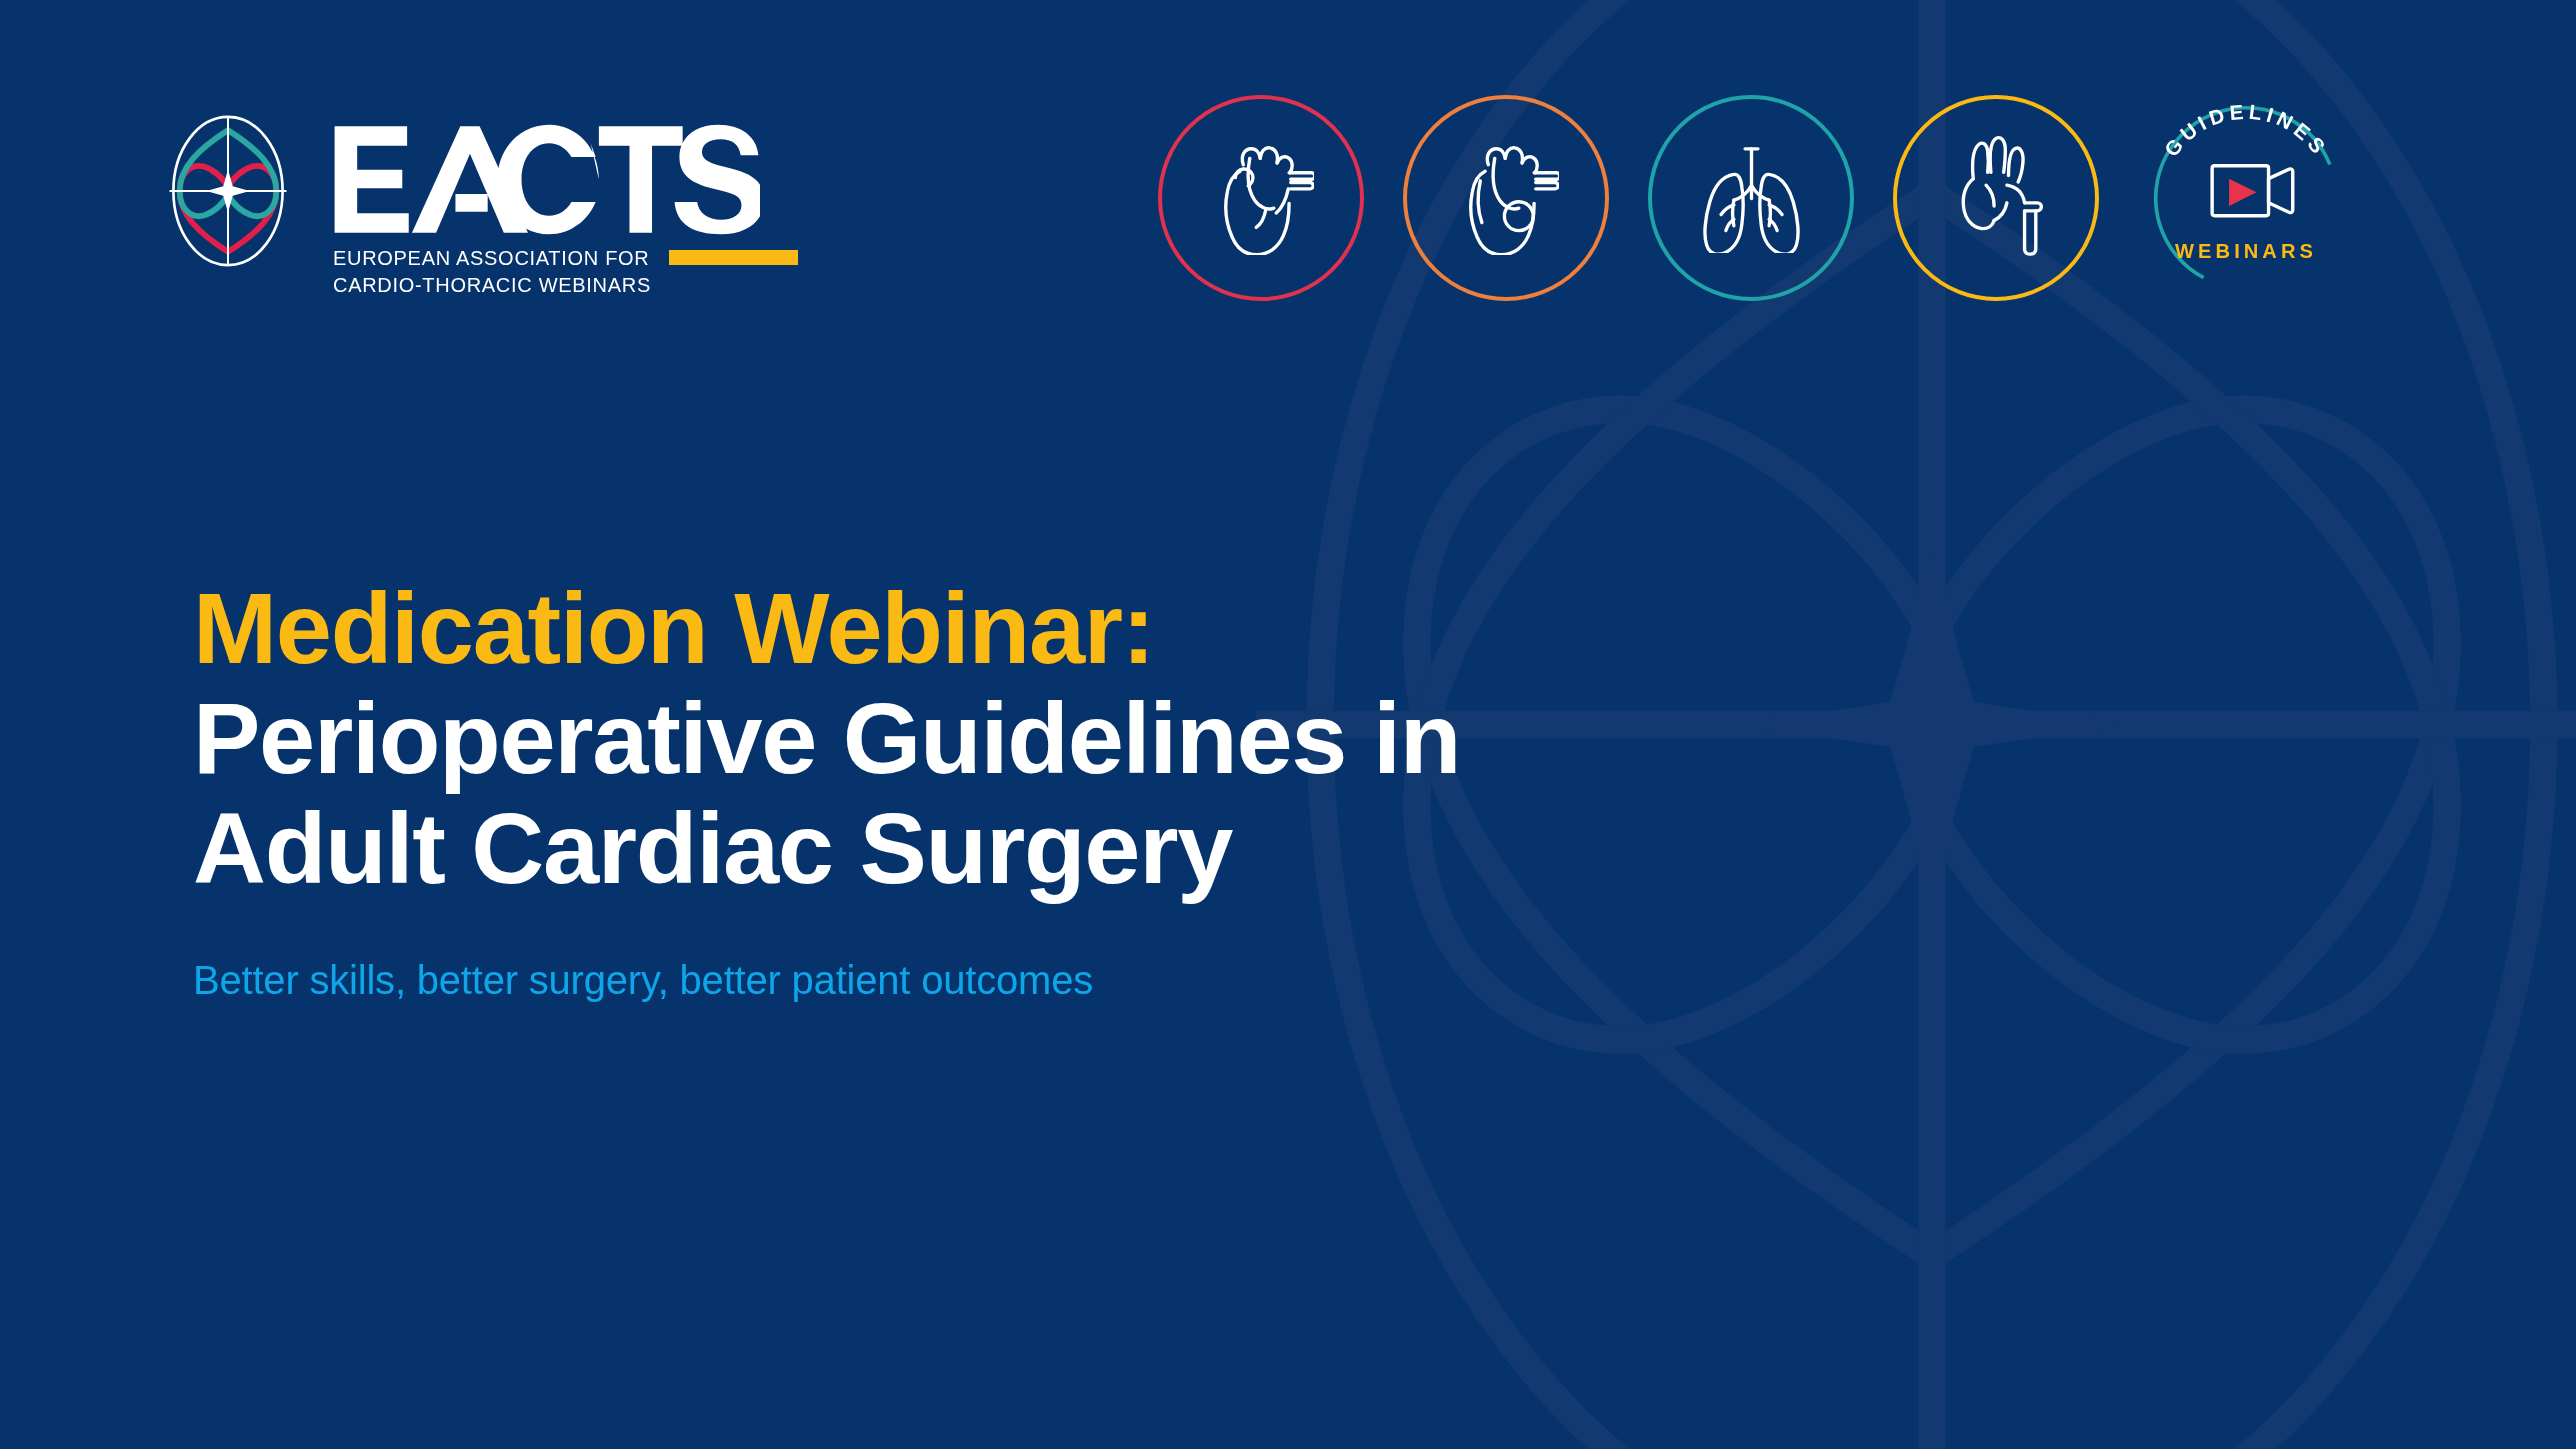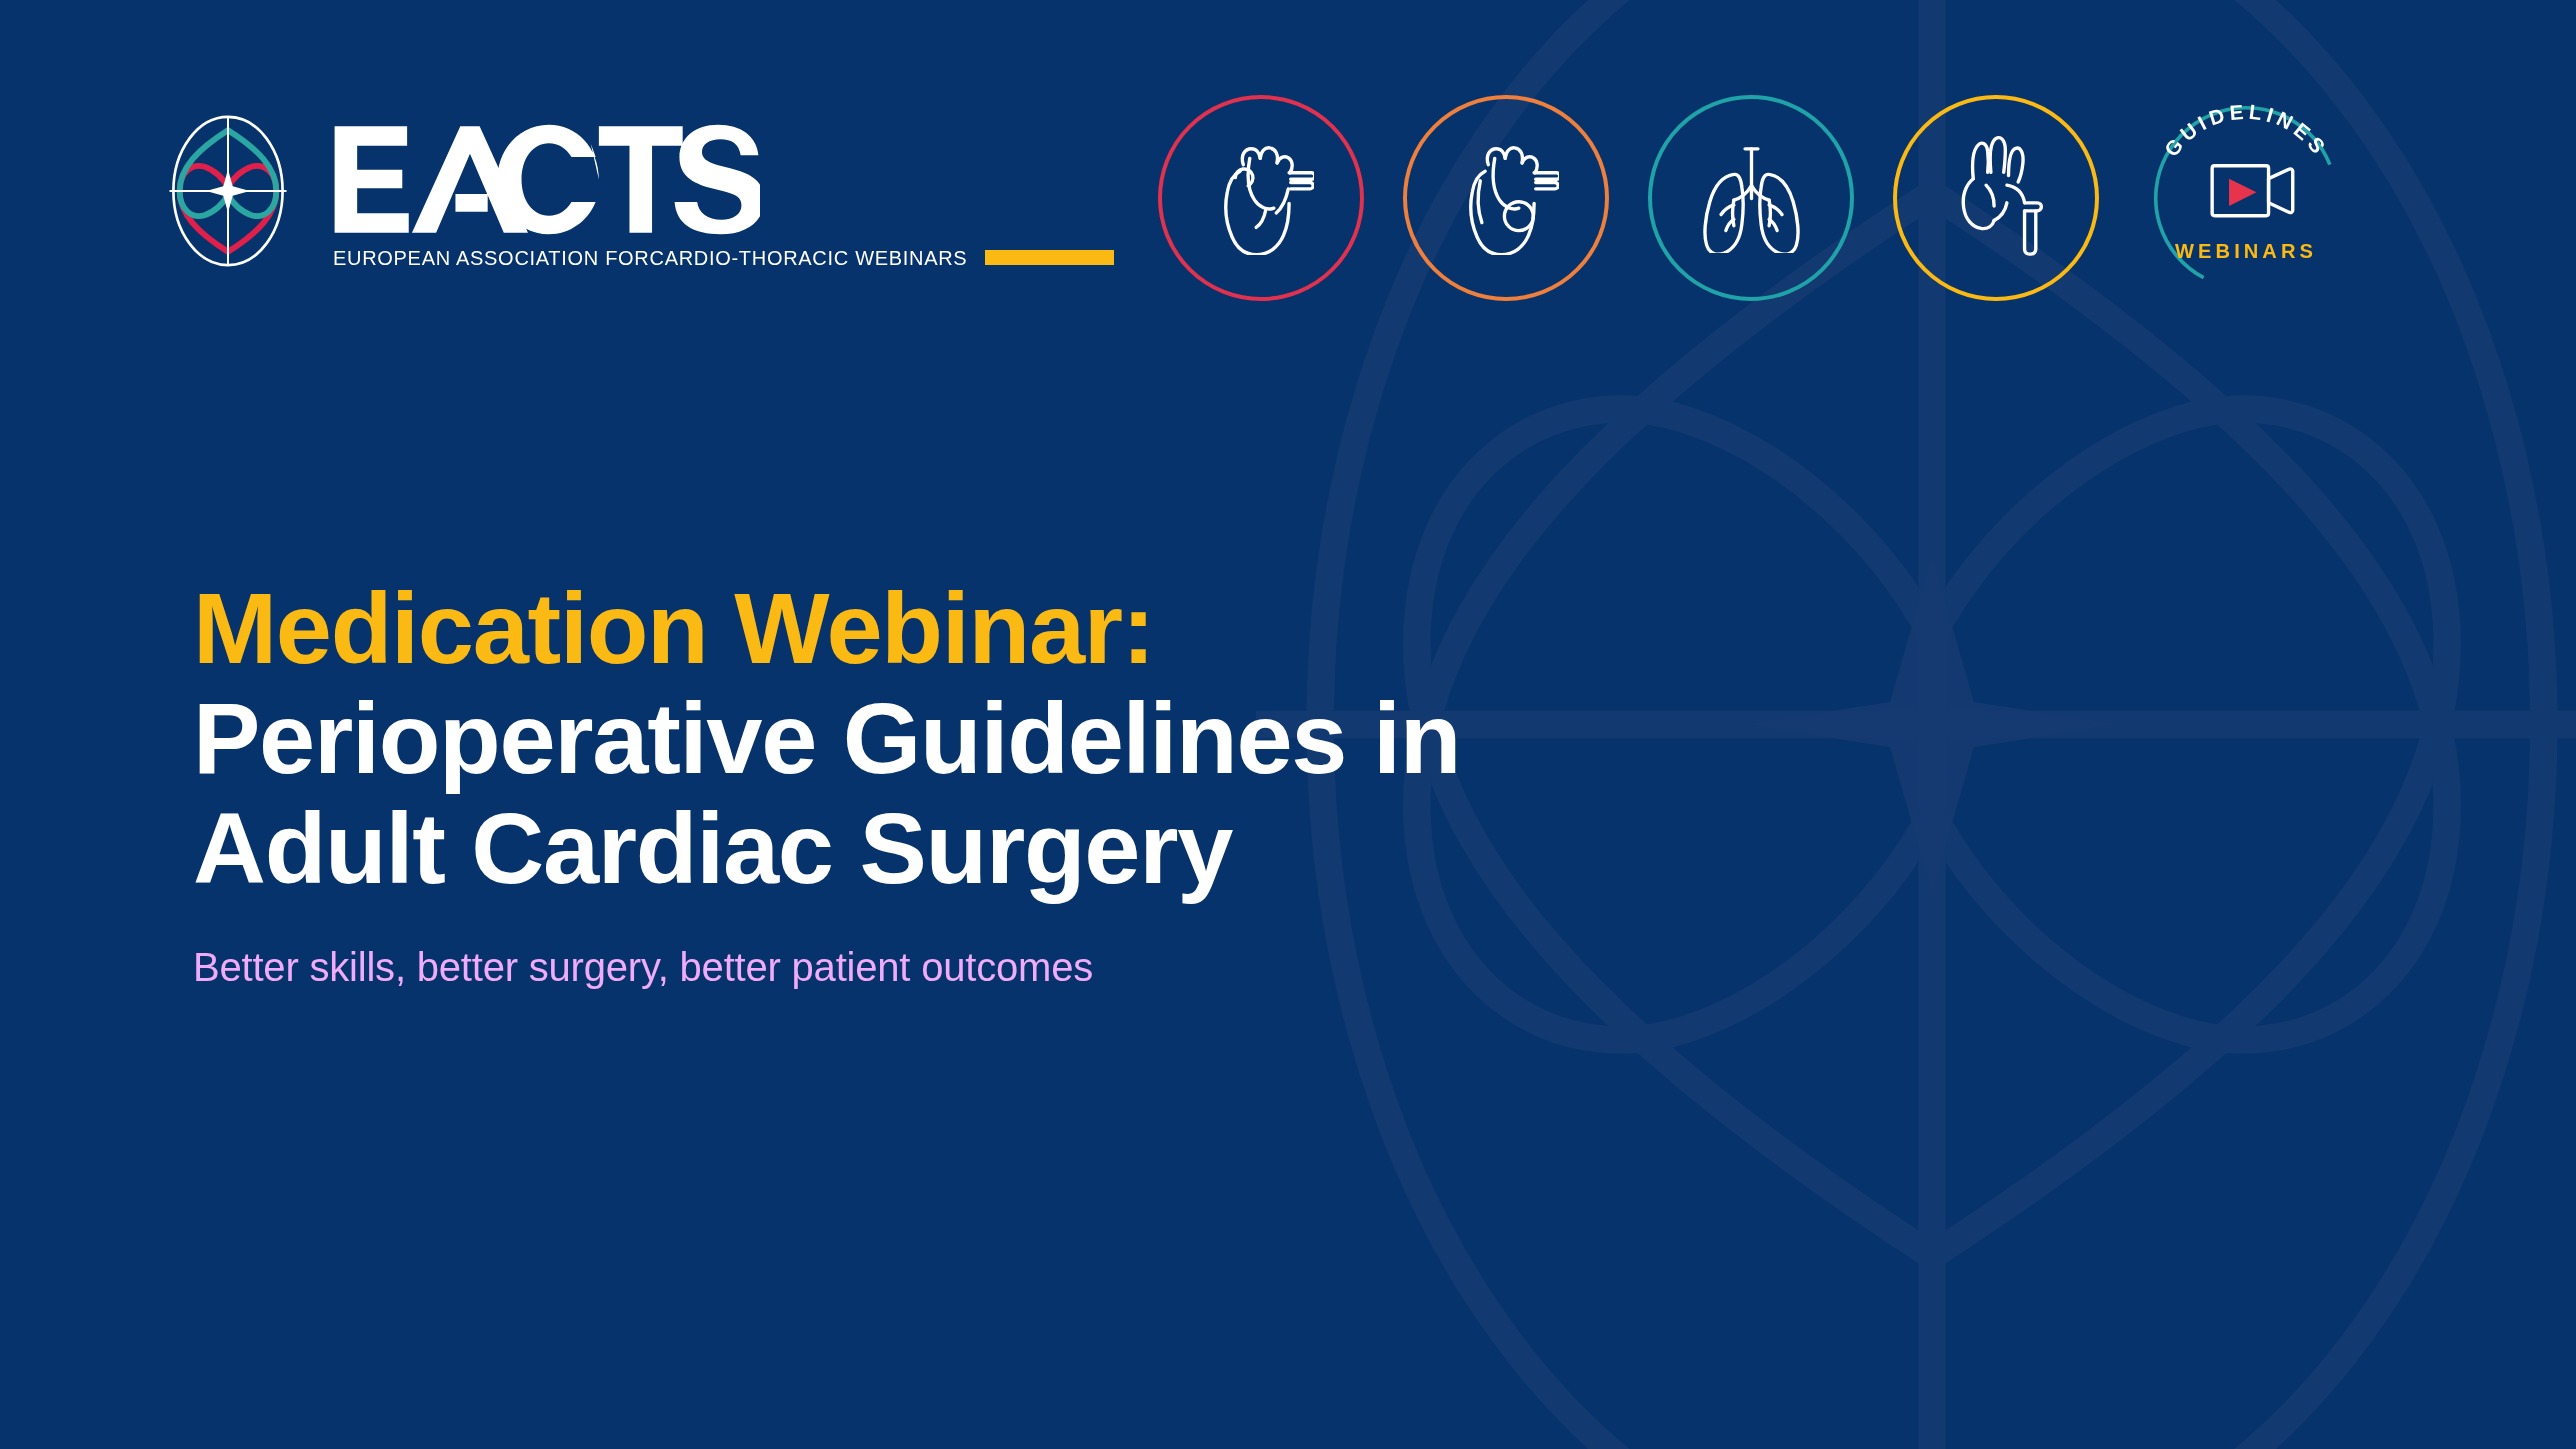--- a/index.html
+++ b/index.html
@@ -36,21 +36,21 @@
     align-items:flex-start;
   }
   #logo-mark { width:156px; height:156px; flex:none; }
   #logo-word { margin-left:27px; padding-top:9.7px; }
   #eacts-letters { display:block; }
   #logo-subtitle-row {
     display:flex;
     align-items:flex-start;
     margin-top:9.7px;
   }
-  .logo-sub-lines { display:flex; flex-direction:row; }
+  .logo-sub-lines { display:flex; flex-direction:column; }
   .logo-sub-line {
     color:#ffffff;
     font-size:20px;
     font-weight:400;
     letter-spacing:0.7px;
     line-height:1.32;
     white-space:nowrap;
   }
   #logo-accent-bar {
     width:129px; height:15.3px;
@@ -104,25 +104,25 @@
   }
   .title-line-rest {
     color:#ffffff;
     font-size:101px;
     font-weight:700;
     line-height:1.09;
     letter-spacing:-1.3px;
     white-space:nowrap;
   }
   #subtitle {
-    color:#f0abfc;
+    color:#0ea5e9;
     font-size:40px;
     font-weight:400;
     letter-spacing:-0.2px;
-    margin-top:42px;
+    margin-top:55px;
     white-space:nowrap;
   }
 </style>
 </head>
 <body>
 
 <svg id="bg-watermark" viewBox="0 0 3200 1800" xmlns="http://www.w3.org/2000/svg">
   <defs>
     <clipPath id="pageClip">
         <rect x="0" y="0" width="3200" height="1800"></rect>

